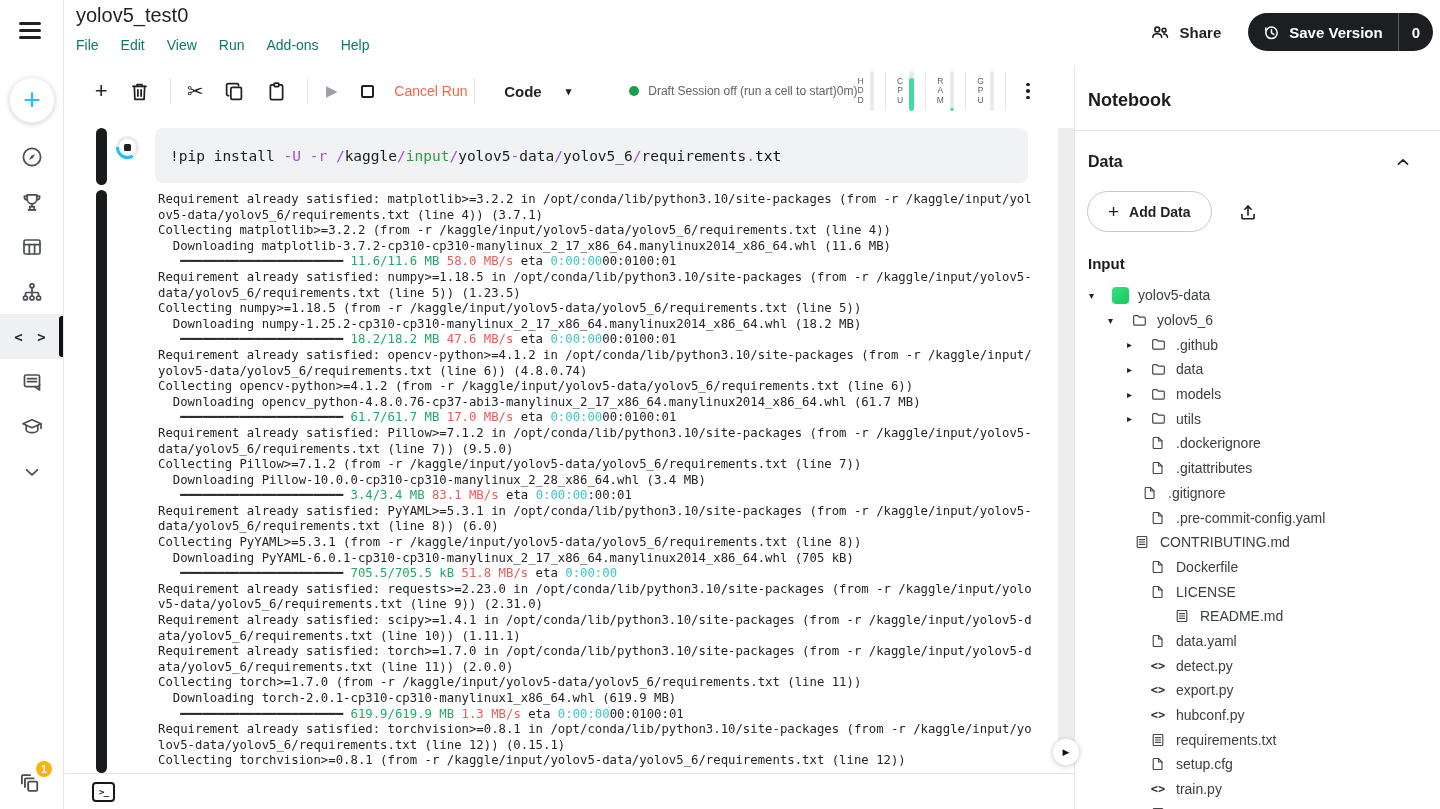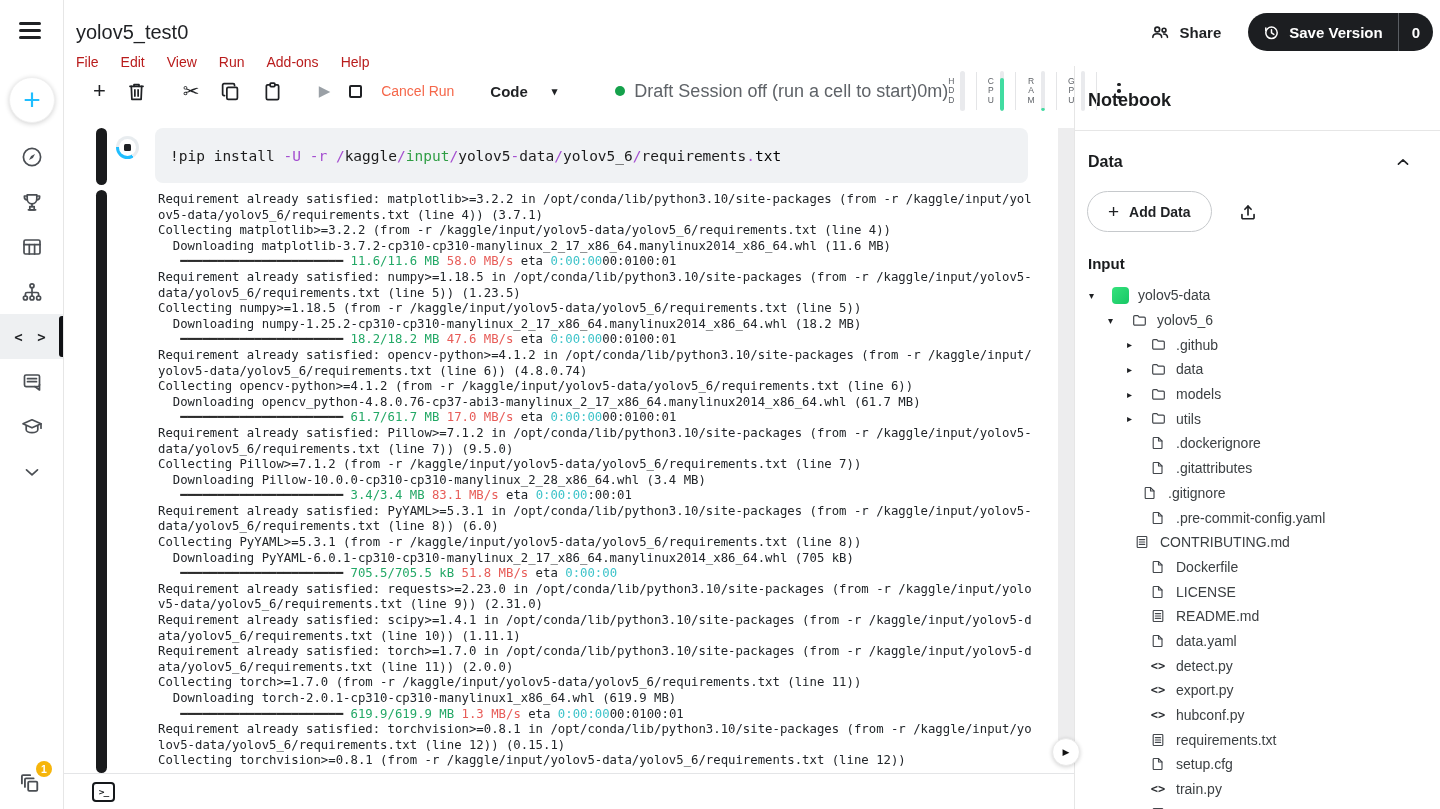--- a/index.html
+++ b/index.html
@@ -15,41 +15,41 @@
 .side-nav{position:absolute;top:134px;left:0;right:0}
 .side-item{height:45px;display:flex;align-items:center;justify-content:center;color:#4a4e53;position:relative;background:none;border:none;width:100%}
 .side-item.active{background:#eef0f2}
 .side-item.active::after{content:"";position:absolute;right:0;top:2px;bottom:2px;width:4.5px;background:#101114;border-radius:3px 0 0 3px}
 .side-code-glyph{font-family:"DejaVu Sans Mono",monospace;font-weight:700;font-size:14px;letter-spacing:3px;color:#1f2124}
 .side-bottom{position:absolute;bottom:12px;left:18px;width:28px;height:28px;color:#4a4e53;background:none;border:none}
 .badge{position:absolute;top:-8px;right:-6px;width:16px;height:16px;border-radius:50%;background:#f6b50b;color:#fff;font-size:10.5px;font-weight:700;display:flex;align-items:center;justify-content:center}
 
 
 .topbar{position:fixed;left:64px;right:0;top:0;height:66px;background:#fff;display:flex;z-index:5}
-.title-block{padding:21px 0 0 12px}
+.title-block{padding:4px 0 0 12px}
 .page-title{font-size:20px;font-weight:500;color:#1f2124}
 .menubar{display:flex;gap:22px;margin-top:10px}
-.menu-item{font-size:14px;color:#b91c1c;background:none;border:none;padding:0}
+.menu-item{font-size:14px;color:#0f766e;background:none;border:none;padding:0}
 .topbar-right{margin-left:auto;display:flex;align-items:center;gap:27px;padding:13px 7px 0 0;align-self:flex-start}
 .share-btn{display:flex;align-items:center;gap:9px;font-size:15px;font-weight:700;color:#1f2124;background:none;border:none}
 .save-btn{display:flex;align-items:stretch;background:#1c1e21;border-radius:20px;color:#fff;height:38px;border:none;padding:0}
 .save-main{display:flex;align-items:center;gap:8px;padding:0 15px 0 14px;font-size:15px;font-weight:700}
 .save-count{display:flex;align-items:center;padding:0 13px;font-size:15px;font-weight:700;border-left:1px solid #5a5e63}
 
 
 .main{position:fixed;left:64px;top:66px;right:366px;bottom:0;display:flex;flex-direction:column;z-index:3;background:#fff}
 .toolbar{height:50px;display:flex;align-items:center;padding:0 40px 0 29px;flex:none}
 .tbtn{background:none;border:none;display:flex;align-items:center;justify-content:center;width:24px;height:24px;color:#1f2124;margin-right:19px}
 .tdiv{width:1px;height:26px;background:#e3e4e6;margin:0 16px 0 0}
 .play-glyph{color:#9aa0a6;font-size:15px}
 .stop-glyph{width:13px;height:13px;border:2px solid #1f2124;border-radius:2px;display:block}
 .cancel-run{color:#f5674a;font-size:14px;background:none;border:none;margin-right:6px;white-space:nowrap}
 .code-select{display:flex;align-items:center;gap:24px;font-size:15px;font-weight:700;color:#1f2124;background:none;border:none;margin-left:14px}
 .caret-down{font-size:11px;color:#1f2124}
-.session{display:flex;align-items:center;gap:9px;margin-left:58px;color:#5f6368;font-size:18px;white-space:nowrap}
+.session{display:flex;align-items:center;gap:9px;margin-left:58px;color:#5f6368;font-size:12px;white-space:nowrap}
 .dot{width:10px;height:10px;border-radius:50%;background:#15a14b;flex:none}
 .gauges{margin-left:auto;display:flex;align-items:center}
 .gauge{display:flex;align-items:center;gap:6px}
 .gl{font-size:8.5px;line-height:9.5px;color:#5f6368;text-align:center;font-weight:400}
 .gbar{width:4.5px;height:40px;background:#e9eaed;border-radius:2.5px;position:relative;overflow:hidden}
 .gfill{position:absolute;bottom:0;left:0;right:0;background:#41dca1;border-radius:2.5px}
 .gdiv{width:1px;height:38px;background:#e4e5e7;margin:0 11px}
 .kebab{display:flex;flex-direction:column;gap:2.8px;background:none;border:none;margin-left:5px;padding:4px}
 .kebab i{width:3.6px;height:3.6px;border-radius:50%;background:#1f2124}
 
@@ -486,21 +486,21 @@
       <div class="trow" style="padding-left:52px">
         <span class="tcaret"></span>
         <span class="ticon">
           <svg width="16" height="16" viewBox="0 0 24 24" fill="none" stroke="currentColor" stroke-width="1.7" stroke-linecap="round" stroke-linejoin="round">
             <path d="M6 3.8h6.8L18 9v10a1.2 1.2 0 0 1-1.2 1.2H6A1.2 1.2 0 0 1 4.8 19V5A1.2 1.2 0 0 1 6 3.8z"></path>
             <path d="M12.8 3.8V9H18"></path>
           </svg>
         </span>
         <span class="tlabel">LICENSE</span>
       </div>
-      <div class="trow" style="padding-left:52px">
+      <div class="trow" style="padding-left:76px">
         <span class="tcaret"></span>
         <span class="ticon">
           <svg width="16" height="16" viewBox="0 0 24 24" fill="none" stroke="currentColor" stroke-width="1.7" stroke-linecap="round" stroke-linejoin="round">
             <rect x="4.8" y="3.8" width="14.4" height="16.4" rx="1.2"></rect>
             <path d="M8 8.4h8"></path>
             <path d="M8 12h8"></path>
             <path d="M8 15.6h8"></path>
           </svg>
         </span>
         <span class="tlabel">README.md</span>

